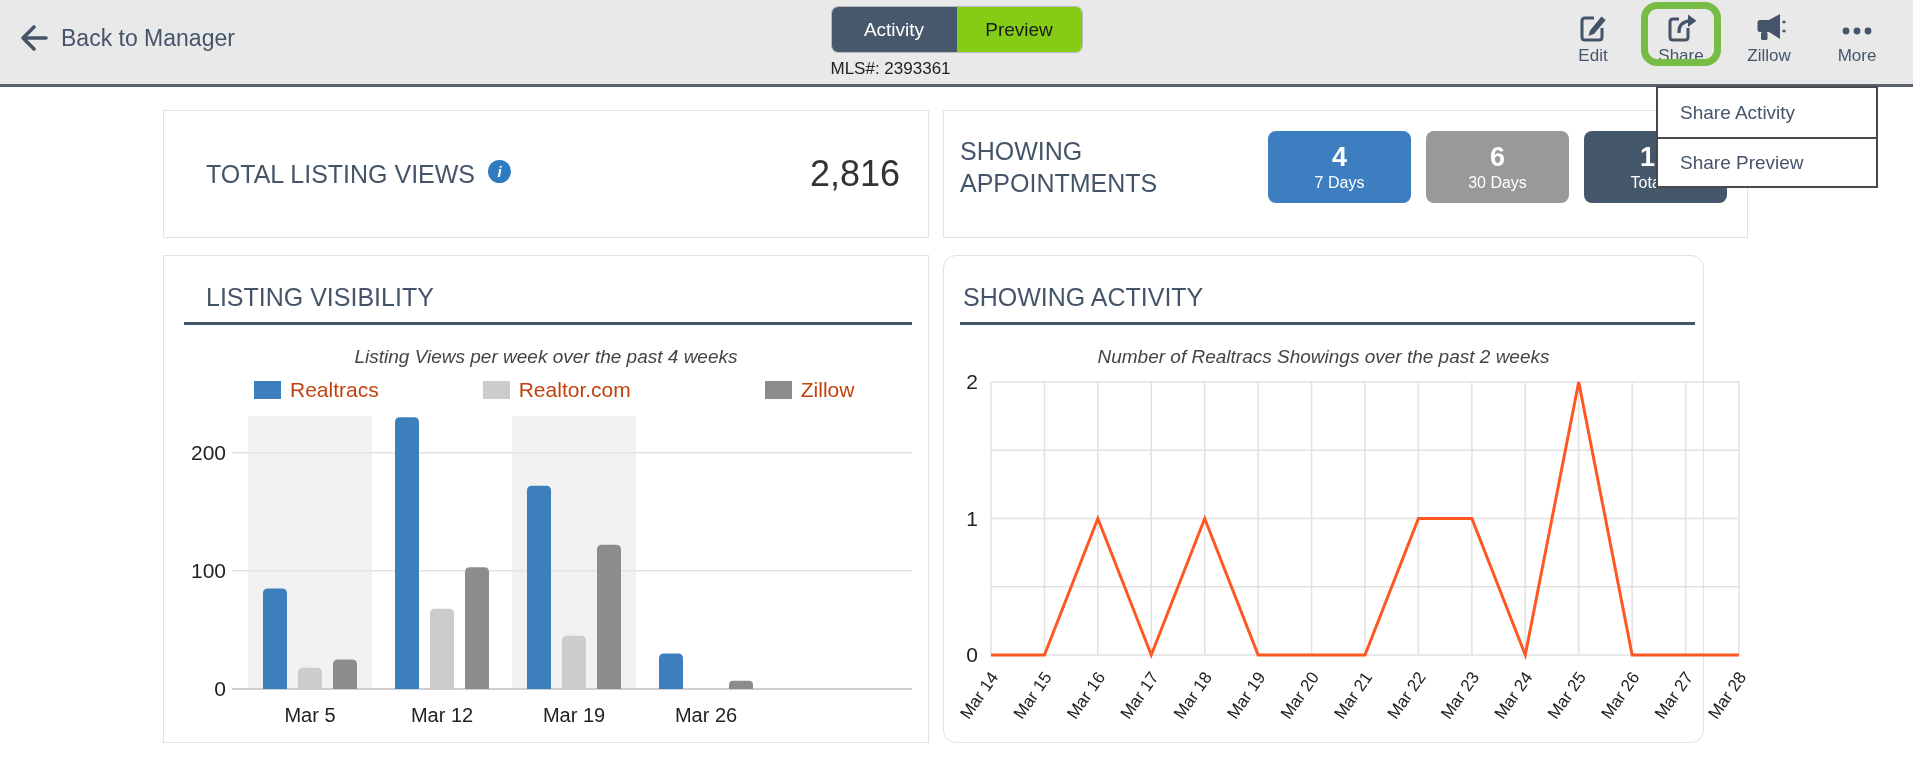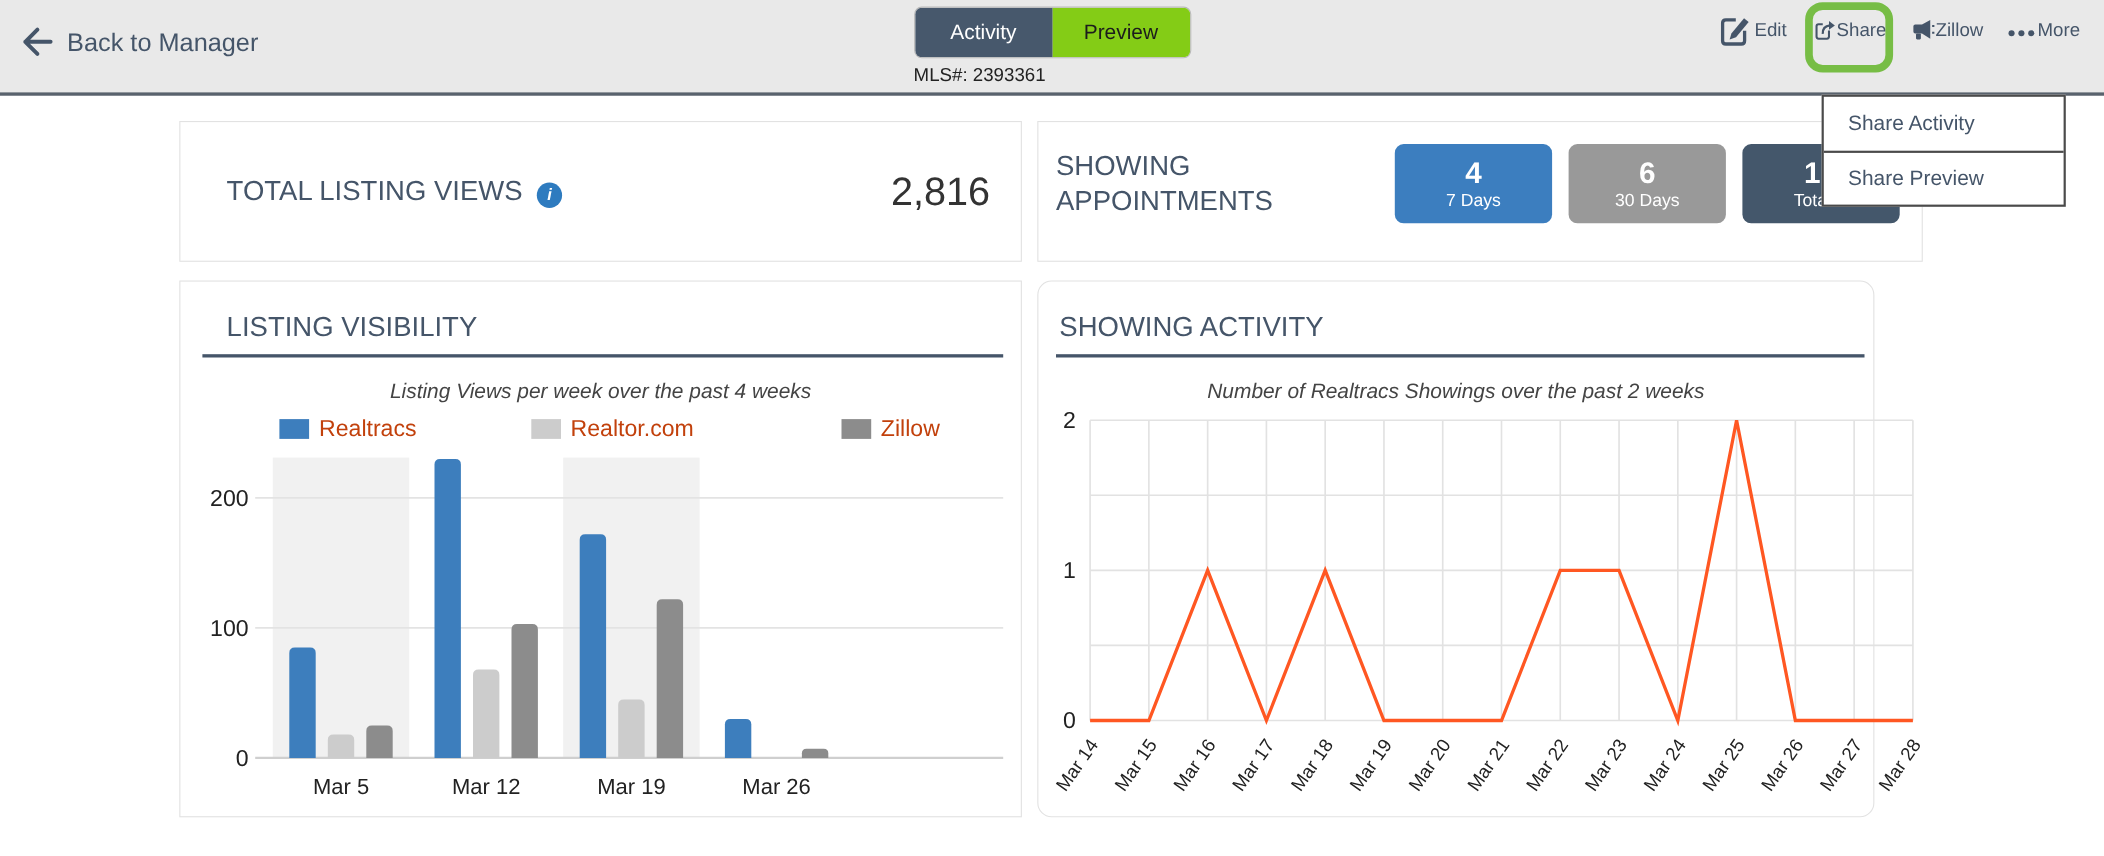--- a/index.html
+++ b/index.html
@@ -13,42 +13,42 @@
     gap:11px; color:#455569; font-size:23px; cursor:pointer; }
   .tabs-wrap { position:absolute; left:50%; transform:translateX(-50%); top:6px;
     text-align:left; }
   .tabs { display:flex; width:252px; height:47px; border:1px solid #b9b9b9;
     border-radius:7px; overflow:hidden; background:#fafafa; }
   .tab { flex:1; display:flex; align-items:center; justify-content:center;
     font-size:19px; color:#1c1c1c; cursor:pointer; background:#84cc16; }
   .tab.active { background:#47586c; color:#fff; }
   .mls { margin-top:6px; font-size:17px; color:#222; }
   .actions { position:absolute; right:22px; top:9px; display:flex; gap:20px; }
-  .action { width:68px; display:flex; flex-direction:row; align-items:center;
+  .action { width:68px; display:flex; flex-direction:column; align-items:center;
     position:relative; cursor:pointer; color:#455569; }
   .action svg { width:36px; height:36px; }
   .action-label { font-size:17px; margin-top:1px; color:#455569; }
   .ring { position:absolute; left:50%; top:-7px; transform:translateX(-50%);
     width:80px; height:64px; border:7px solid #77bd45; border-radius:16px;
     pointer-events:none; }
 
   
   .share-menu { position:absolute; left:1656px; top:86px; width:222px;
     background:#fff; border:2px solid #4a4a4a; z-index:60; }
   .share-menu-item { height:49px; display:flex; align-items:center;
     padding-left:22px; font-size:19px; color:#455569; cursor:pointer;text-align:right; }
   .share-menu-item + .share-menu-item { border-top:2px solid #4a4a4a; }
 
   
   .content { padding:23px 0 0 163px; }
   .row { display:flex; gap:14px; margin-bottom:17px; }
   .card { background:#fff; border:1px solid #e2e2e2; }
   .stat { height:128px; display:flex; align-items:center; }
   .card1 { width:766px; padding:0 28px 0 42px; justify-content:space-between; }
-  .stat-title { font-size:25px; color:#455569; display:flex; align-items:flex-end; gap:13px; }
+  .stat-title { font-size:25px; color:#455569; display:flex; align-items:flex-start; gap:13px; }
   .info { width:23px; height:23px; border-radius:50%; background:#2e7bbf; color:#fff;
     font-size:15px; font-weight:bold; font-style:italic; display:flex;
     align-items:center; justify-content:center; cursor:pointer; }
   .stat-value { font-size:36px; color:#333; }
   .card2 { width:805px; padding:0 20px 14px 16px; justify-content:space-between; }
   .appt-title { font-size:25px; color:#455569; line-height:1.3; }
   .badges { display:flex; gap:15px; }
   .badge { width:143px; height:72px; border-radius:8px; color:#fff; display:flex;
     flex-direction:column; align-items:center; justify-content:center; }
   .badge-value { font-size:27px; font-weight:bold; line-height:1.15; }

